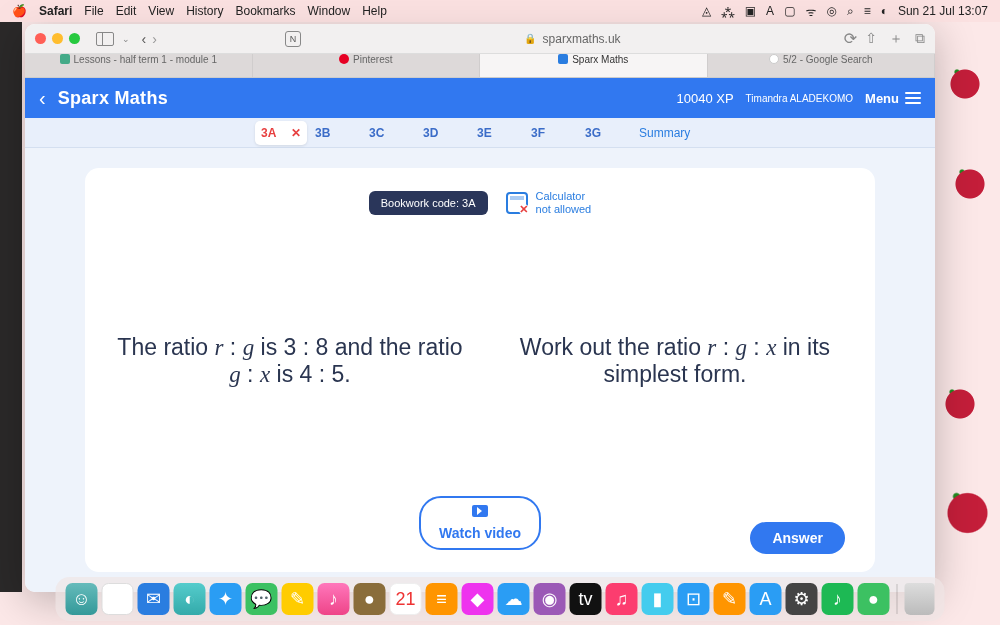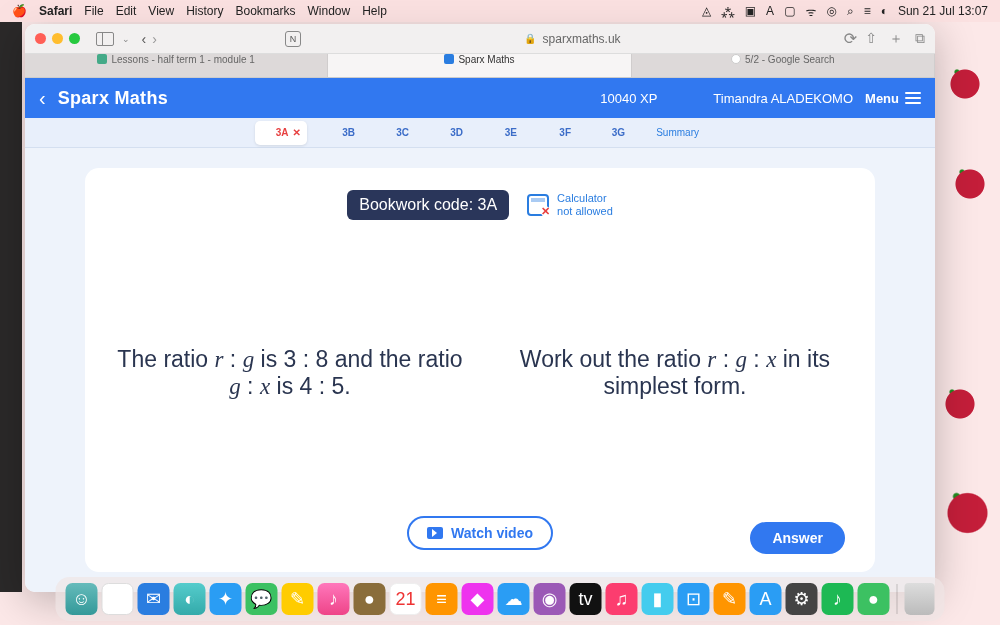--- a/index.html
+++ b/index.html
@@ -120,40 +120,40 @@
   color: #fff;
   display: flex;
   align-items: center;
   padding: 0 14px;
   gap: 12px;
 }
 .back-icon { font-size: 20px; }
 .sparx-logo { font-size: 18px; font-weight: 700; letter-spacing: 0.3px; }
 .header-spacer { flex:1; }
 .xp { font-size: 13px; }
-.username { font-size: 13px; margin-left: 44px; }
+.username { font-size: 10px; }
 .menu-btn { display:flex; align-items:center; gap:6px; font-size:13px; font-weight:600;}
 .hamburger { display:inline-flex; flex-direction:column; gap:3px;}
 .hamburger span{width:16px;height:2px;background:#fff;border-radius:1px;}
 
 
 .subnav {
   height: 30px;
   background: #e8effb;
   display: flex;
   align-items: center;
   justify-content: center;
   gap: 0;
   border-bottom: 1px solid #d4dff0;
 }
 .subnav-tab {
   min-width: 52px;
   height: 24px;
-  display:flex; align-items:center; justify-content:flex-end;
-  font-size: 10px;
+  display:flex; align-items:center; justify-content:space-between;
+  font-size: 12px;
   font-weight: 700;
   color: #3b6cc8;
   border-radius: 5px;
   margin: 0 1px;
   padding: 0 6px;
 }
 .subnav-tab.active {
   background: #fff;
   color: #e74040;
   box-shadow: 0 1px 3px rgba(0,0,0,0.1);
@@ -178,21 +178,21 @@
   display: flex;
   flex-direction: column;
 }
 .card-top {
   display:flex; align-items:center; justify-content:center; gap:18px;
   margin-bottom: 10px;
 }
 .bookwork {
   background: #2a365a;
   color: #fff;
-  font-size: 16px;
+  font-size: 11px;
   padding: 6px 12px;
   border-radius: 6px;
 }
 .calc-info { display:flex; align-items:center; gap:8px; font-size:11px; color:#2a7de0; line-height:1.2;}
 .calc-icon {
   width:22px;height:22px;border:2px solid #2a7de0;border-radius:4px;position:relative;
 }
 .calc-icon:before{content:'';position:absolute;top:2px;left:2px;right:2px;height:4px;background:#2a7de0;opacity:0.4;}
 .calc-icon:after{content:'✕';position:absolute;bottom:-3px;right:-3px;color:#e74040;font-size:11px;font-weight:bold;background:#fff;border-radius:50%;line-height:1;}
 
@@ -218,20 +218,21 @@
 .watch-btn {
   border: 2px solid #3178f0;
   color: #3178f0;
   background:#fff;
   border-radius: 22px;
   padding: 7px 18px;
   font-size: 14px;
   font-weight: 700;
   display:flex; align-items:center; gap:8px;
   margin: 0 auto;
+  flex-direction: column;
 }
 .video-icon{width:16px;height:12px;background:#3178f0;border-radius:2px;position:relative;}
 .video-icon:after{content:'';position:absolute;left:5px;top:2px;border-left:5px solid #fff;border-top:4px solid transparent;border-bottom:4px solid transparent;}
 .answer-btn {
   position:absolute;
   right: 30px;
   bottom: 18px;
   background: #3178f0;
   color:#fff;
   border:none;
@@ -342,20 +343,24 @@
       <span>⇧</span>
       <span>＋</span>
       <span>⧉</span>
     </div>
   </div>
 
   <div class="browser-tabs">
     <div class="browser-tab">
         <span class="bt-icon green"></span>
         <span>Lessons - half term 1 - module 1</span>
+      </div>
+    <div class="browser-tab">
+        <span class="bt-icon red"></span>
+        <span>Pinterest</span>
       </div>
     <div class="browser-tab active">
         <span class="bt-icon blue"></span>
         <span>Sparx Maths</span>
       </div>
     <div class="browser-tab">
         <span class="bt-icon g"></span>
         <span>5/2 - Google Search</span>
       </div>
   </div>

